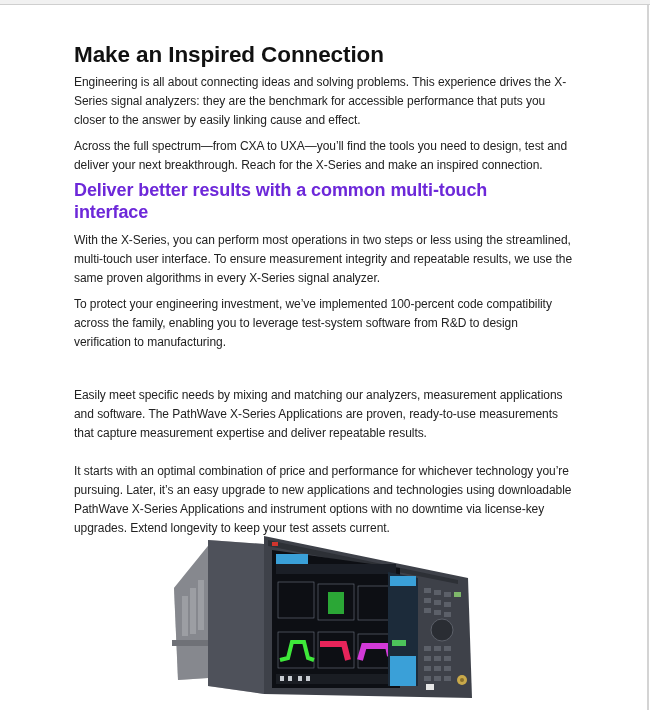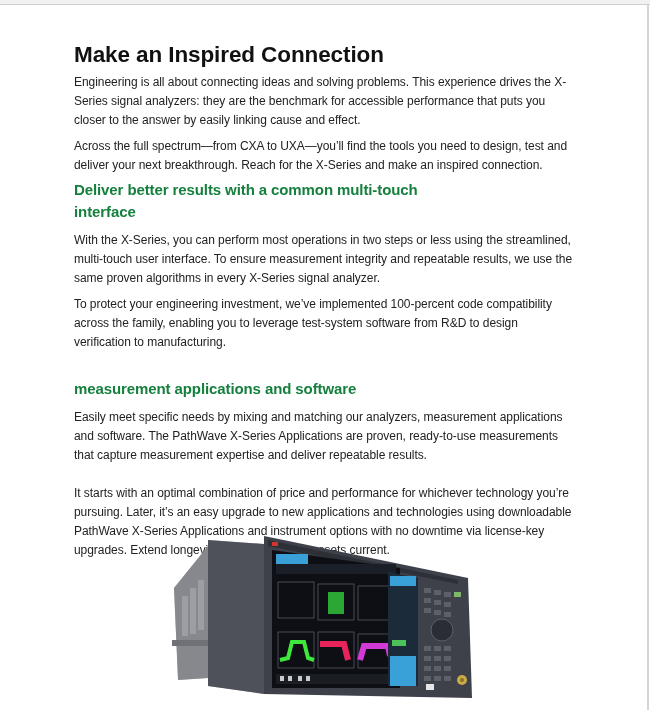--- a/index.html
+++ b/index.html
@@ -13,21 +13,21 @@
     .right-rule { position: absolute; left: 647px; top: 5px; width: 2px; height: 705px; background: #d4d4d4; }
     .page { position: absolute; left: 74px; top: 22px; width: 500px; margin-top: 19px; }
     h1.title {
       margin: 0; font-size: 22.5px; font-weight: bold; color: #111; letter-spacing: -0.1px; line-height: 28px;
     }
     p.body {
       margin: 0; font-size: 12px; line-height: 19px; color: #222; letter-spacing: -0.05px;
     }
     .gap-s { height: 7px; }
     h2.section {
-      margin: 0; font-size: 15px; font-weight: bold; color: #15803d; line-height: 22px; letter-spacing: -0.1px;
+      margin: 0; font-size: 18px; font-weight: bold; color: #6d28d9; line-height: 22px; letter-spacing: -0.1px;
     }
     .product {
       position: absolute; left: 168px; top: 528px; width: 312px; height: 178px;
     }
   </style>
 </head>
 <body>
 
 <div class="top-rule"></div>
 <div class="right-rule"></div>
@@ -45,21 +45,20 @@
     <span>interface</span>
   </h2>
   <div style="height:8px"></div>
   <p class="body">With the X-Series, you can perform most operations in two steps or less using the streamlined, multi-touch user interface. To ensure measurement integrity and repeatable results, we use the same proven algorithms in every X-Series signal analyzer.</p>
   <div class="gap-s"></div>
   <p class="body">To protect your engineering investment, we’ve implemented 100-percent code compatibility across the family, enabling you to leverage test-system software from R&amp;D to design verification to manufacturing.</p>
   <div style="height:4px"></div>
 
   <h2 class="section">
     <br>
-    <span>measurement applications and software</span>
   </h2>
   <div style="height:8px"></div>
   <p class="body">Easily meet specific needs by mixing and matching our analyzers, measurement applications and software. The PathWave X-Series Applications are proven, ready-to-use measurements that capture measurement expertise and deliver repeatable results.</p>
   <div class="gap-s"></div>
   <div style="height:4px"></div>
 
   <div style="height:8px"></div>
   <p class="body">It starts with an optimal combination of price and performance for whichever technology you’re pursuing. Later, it’s an easy upgrade to new applications and technologies using downloadable PathWave X-Series Applications and instrument options with no downtime via license-key upgrades. Extend longevity to keep your test assets current.</p>
 </div>
 

